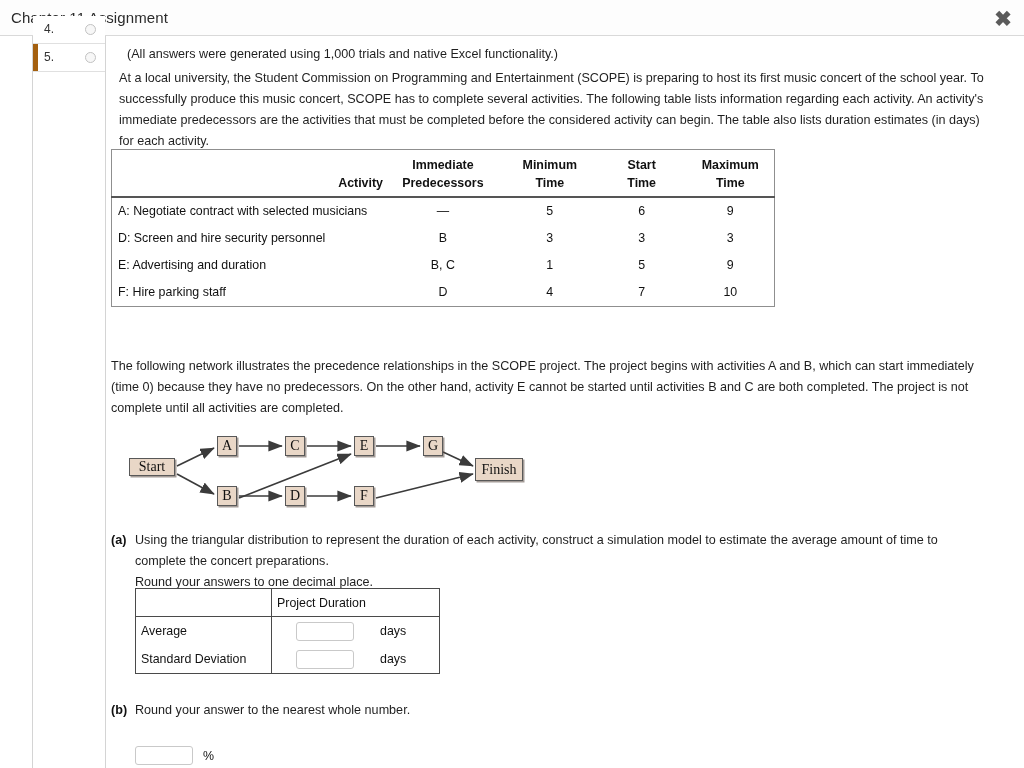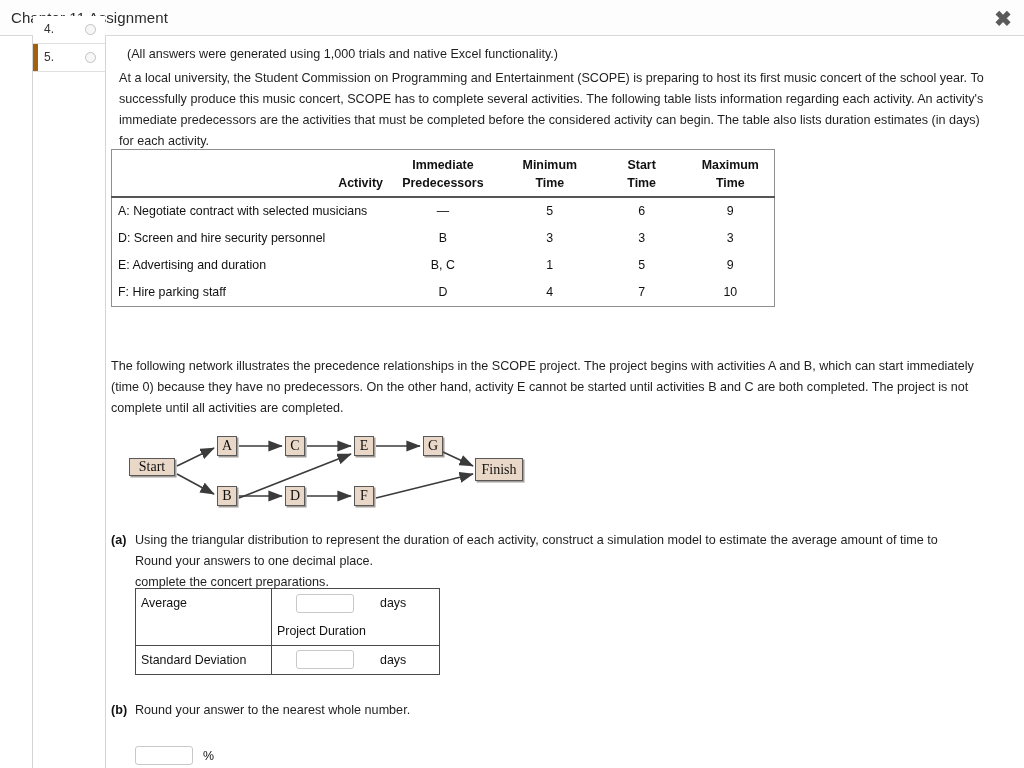--- a/index.html
+++ b/index.html
@@ -398,39 +398,39 @@
             <div class="node" style="left: 296px; top: 10px; width: 20px; height: 20px;">G</div>
             <div class="node" style="left: 348px; top: 32px; width: 48px; height: 23px;">Finish</div>
           </div>
       </div>
 
       <div id="part-a">
         <div class="part-line">
           <span class="part-label">(a)</span>
           <span>Using the triangular distribution to represent the duration of each activity, construct a simulation model to estimate the average amount of time to</span>
         </div>
+        <div class="sub-line">complete the concert preparations.</div>
         <div class="sub-line">Round your answers to one decimal place.</div>
-        <div class="sub-line">complete the concert preparations.</div>
       </div>
 
       <div id="dur-table-wrap">
         <table class="dur">
           <tbody>
               <tr>
+            <td class="lab lab-top"></td>
+            <td class="hdr">Project Duration</td>
+          </tr>
+          <tr>
             <td class="lab">Average</td>
             <td class="valcell">
               <div class="valrow">
                 <div class="ansbox"></div>
                 <span class="unit">days</span>
               </div>
             </td>
-          </tr>
-          <tr>
-            <td class="lab lab-top"></td>
-            <td class="hdr">Project Duration</td>
           </tr>
           <tr>
             <td class="lab">Standard Deviation</td>
             <td class="valcell">
               <div class="valrow">
                 <div class="ansbox"></div>
                 <span class="unit">days</span>
               </div>
             </td>
           </tr>

